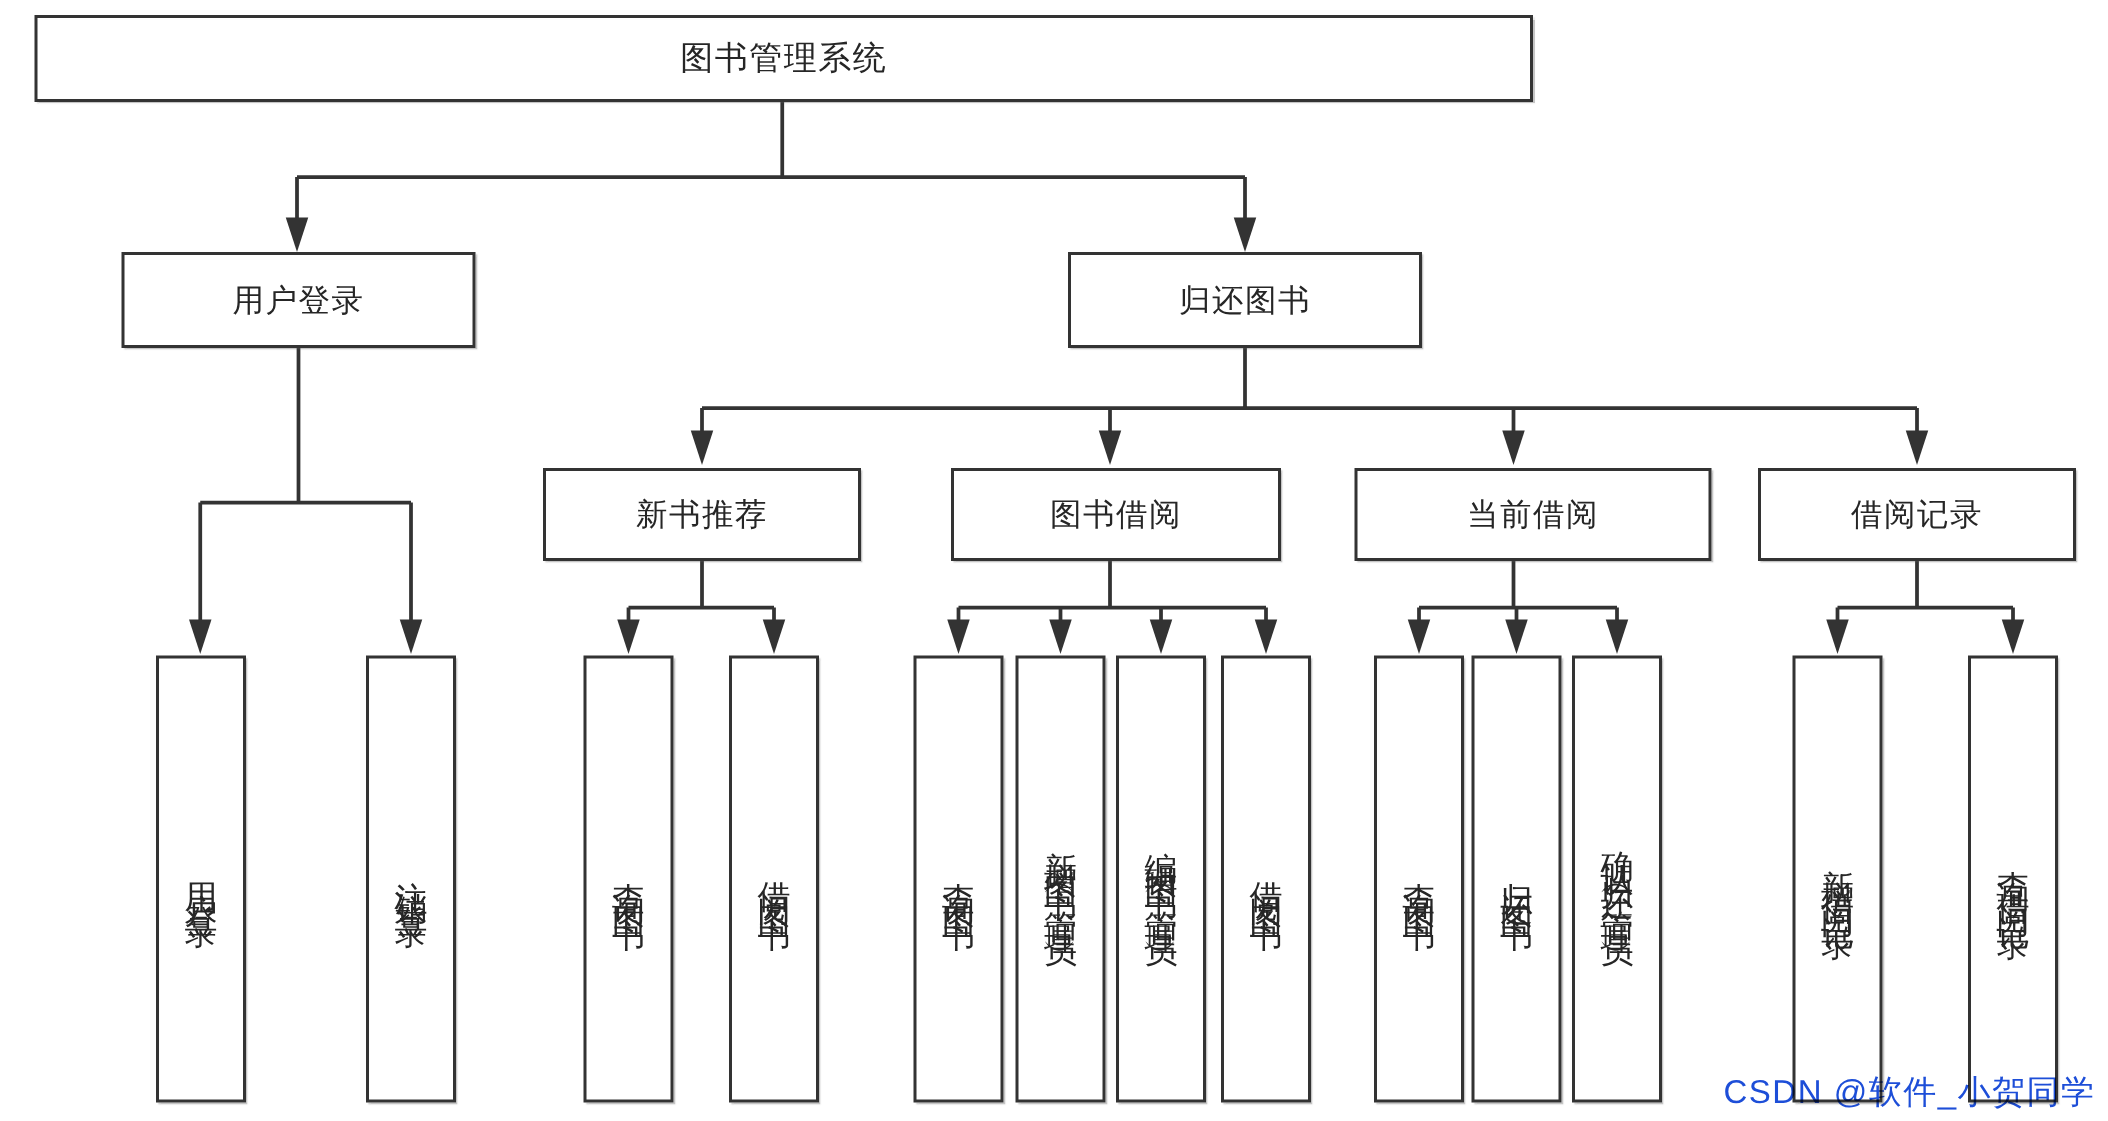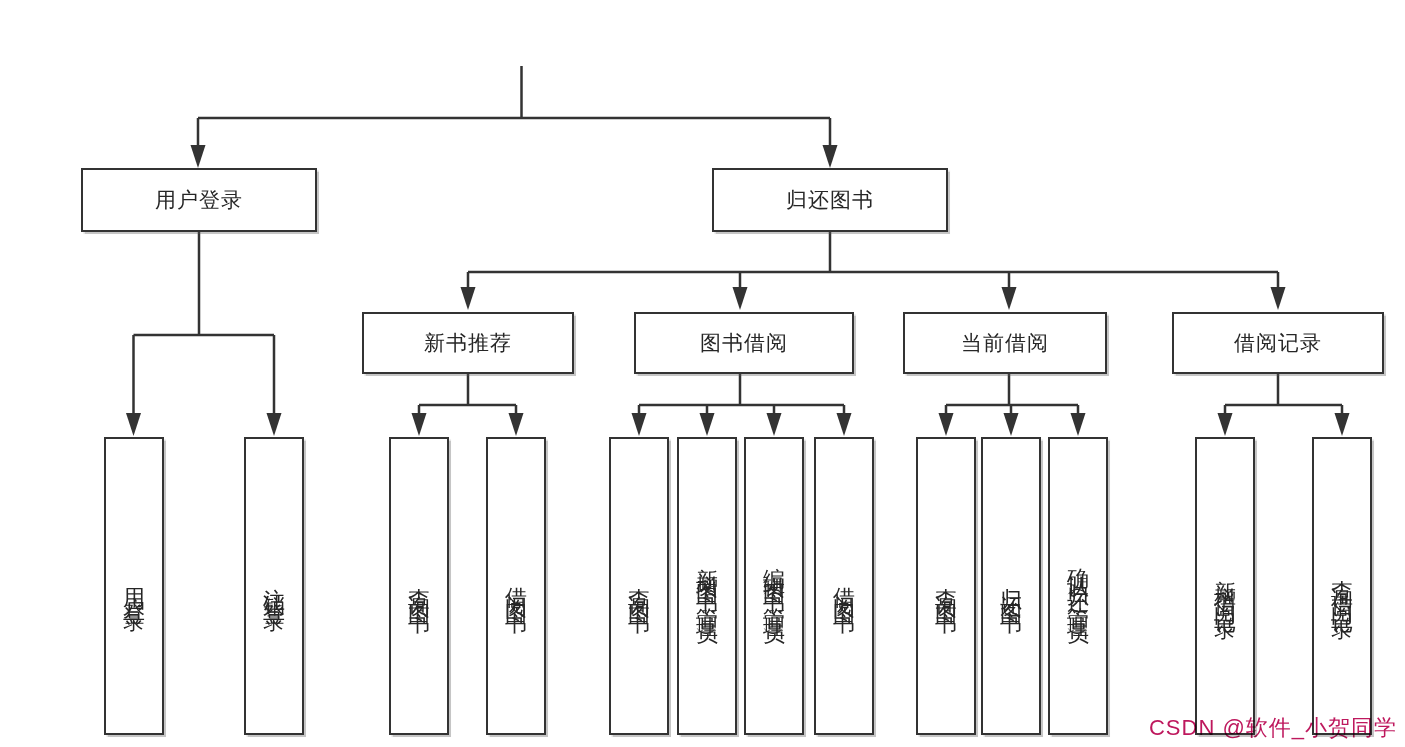--- a/index.html
+++ b/index.html
@@ -44,21 +44,21 @@
     text-orientation: mixed;
     font-size: 22px;
     letter-spacing: 8px;
     line-height: 1;
   }
   .watermark {
     position: absolute;
     right: 8px;
     bottom: 4px;
     font-size: 22px;
-    color: #be185d;
+    color: #1d4ed8;
     letter-spacing: 1px;
     z-index: 3;
     mix-blend-mode: multiply;
     white-space: nowrap;
   }
 </style>
 </head>
 <body>
 
 <div class="canvas">
@@ -89,35 +89,38 @@
       <polygon points="766.5,413 781.5,413 774,436"></polygon>
       <polygon points="836.5,413 851.5,413 844,436"></polygon>
       <polygon points="938.5,413 953.5,413 946,436"></polygon>
       <polygon points="1003.5,413 1018.5,413 1011,436"></polygon>
       <polygon points="1070.5,413 1085.5,413 1078,436"></polygon>
       <polygon points="1217.5,413 1232.5,413 1225,436"></polygon>
       <polygon points="1334.5,413 1349.5,413 1342,436"></polygon>
     </g>
   </svg>
 
+  <div class="box h root" style="left:23px; top:10px; width:999px; height:58px;">
+    <span>图书管理系统</span>
+  </div>
 
   <div class="box h" style="left:81px; top:168px; width:236px; height:64px;">
     <span>用户登录</span>
   </div>
   <div class="box h" style="left:712px; top:168px; width:236px; height:64px;">
     <span>归还图书</span>
   </div>
 
   <div class="box h" style="left:362px; top:312px; width:212px; height:62px;text-align:center;">
     <span>新书推荐</span>
   </div>
   <div class="box h" style="left:634px; top:312px; width:220px; height:62px;">
     <span>图书借阅</span>
   </div>
-  <div class="box h" style="left:903px; top:312px; width:204px; height:62px;">
+  <div class="box h" style="left:903px; top:312px; width:238px; height:62px;">
     <span>当前借阅</span>
   </div>
   <div class="box h" style="left:1172px; top:312px; width:212px; height:62px;">
     <span>借阅记录</span>
   </div>
 
   <div class="box v" style="left:104px; top:437px; width:60px; height:298px;">
     <span>用户登录</span>
   </div>
   <div class="box v" style="left:244px; top:437px; width:60px; height:298px;">

